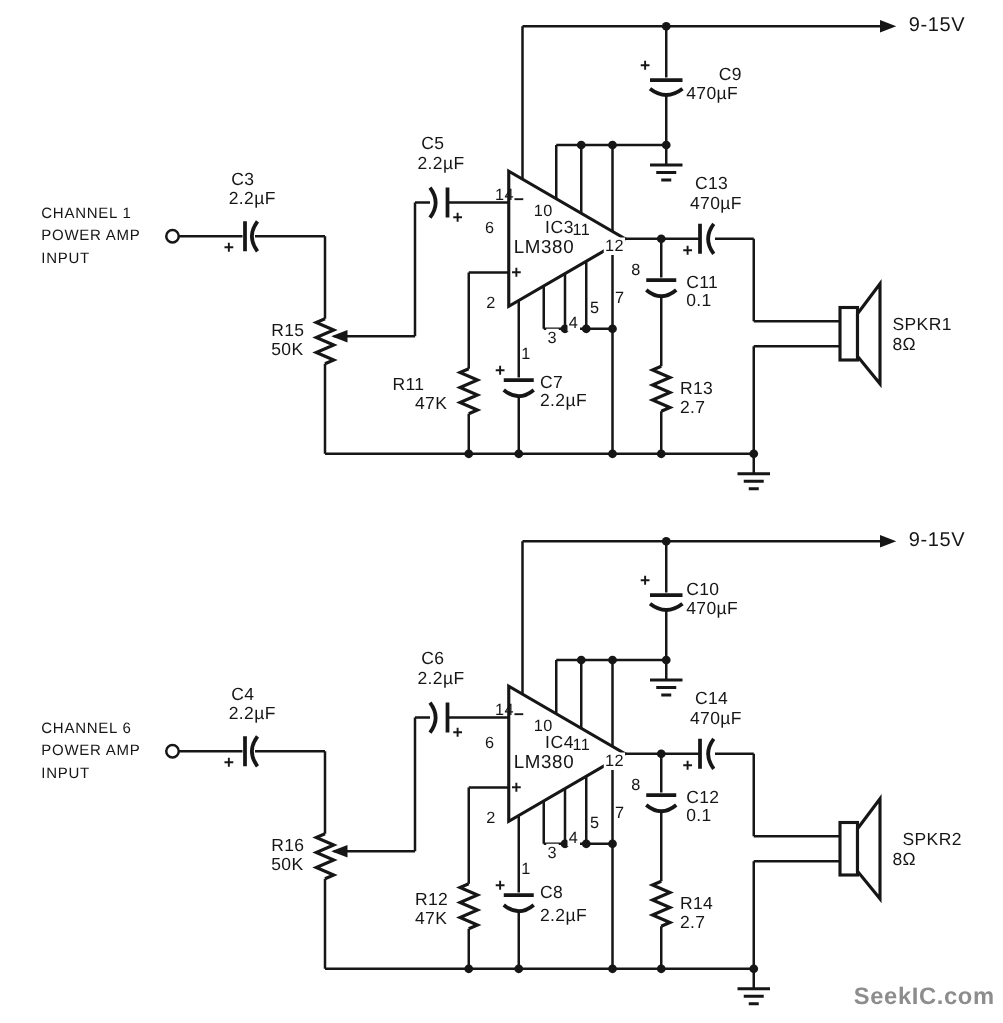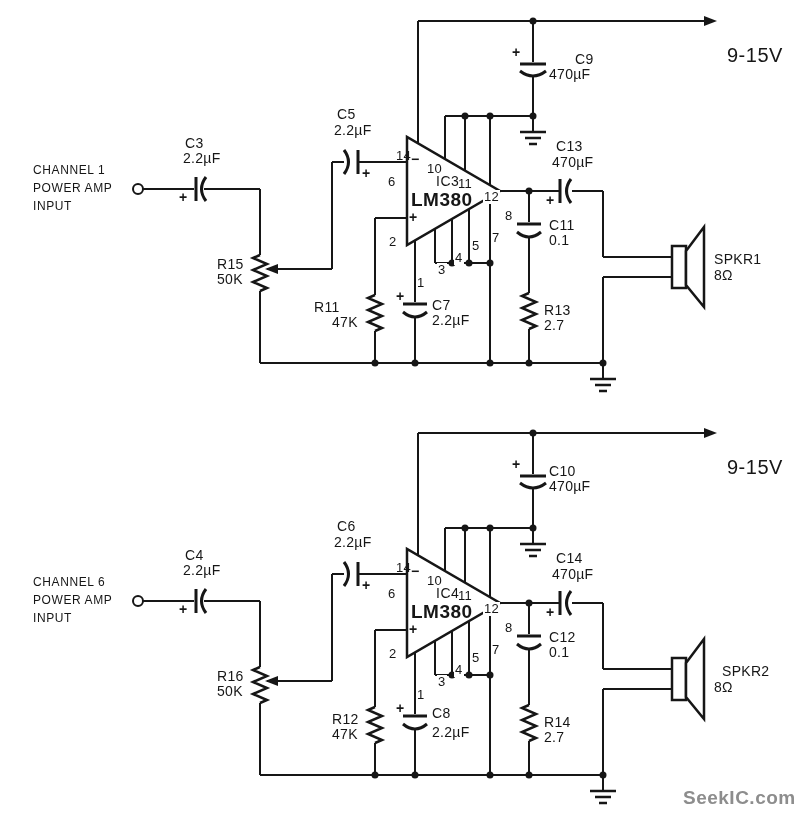--- a/index.html
+++ b/index.html
@@ -6,24 +6,24 @@
   #page{position:relative;width:802px;height:818px;background:#fff;overflow:hidden;
         font-family:"Liberation Sans",sans-serif;color:#161616;}
   #wires{position:absolute;left:0;top:0;}
   .channel{position:absolute;left:0;width:802px;height:406px;}
   .lbl{position:absolute;font-size:14px;line-height:1.05;white-space:nowrap;color:#161616;
        letter-spacing:0.3px;}
   .pin{font-size:13px;margin-top:32px;}
   .bg{background:#fff;padding:0 1px;}
   .sign{font-size:14px;font-weight:bold;}
   .ic-ref{font-size:14px;letter-spacing:0.5px;}
-  .ic-part{font-size:19px;font-weight:bold;letter-spacing:0.5px;}
+  .ic-part{font-size:15px;font-weight:normal;letter-spacing:0.5px;}
   .input-title{font-size:12px;letter-spacing:0.6px;line-height:18px;}
   .input-title span{display:block;}
-  .supply{font-size:20px;letter-spacing:0.5px;margin-top:32px;}
+  .supply{font-size:16px;letter-spacing:0.5px;}
   .watermark{position:absolute;left:683px;top:787px;font-size:19px;font-weight:bold;
              color:#8d8d8d;letter-spacing:0.5px;}
 </style>
 </head>
 <body>
 
 <div id="page">
 
   <svg id="wires" width="802" height="818" viewBox="0 0 802 818">
     <defs>

